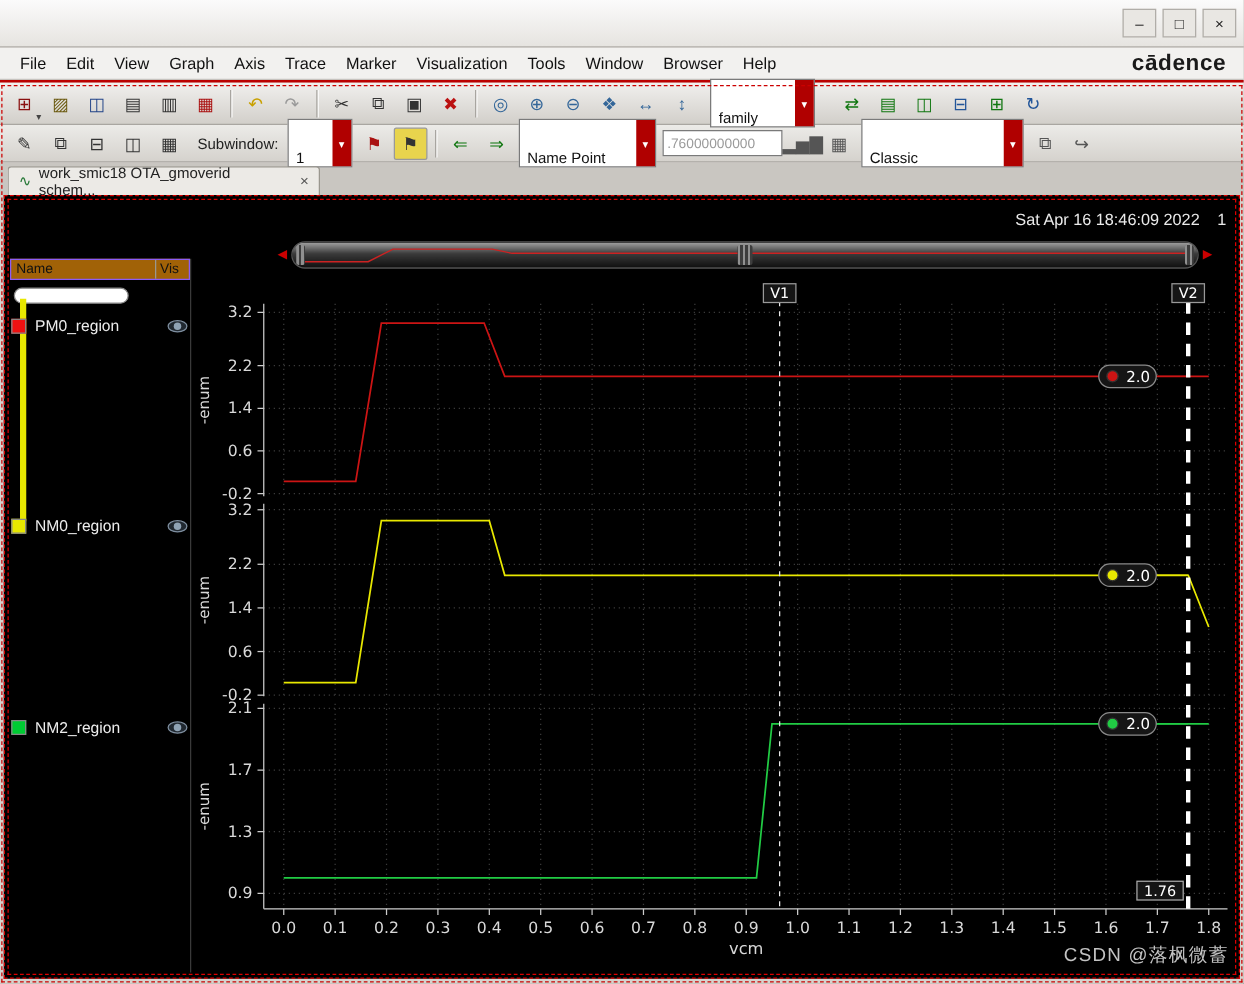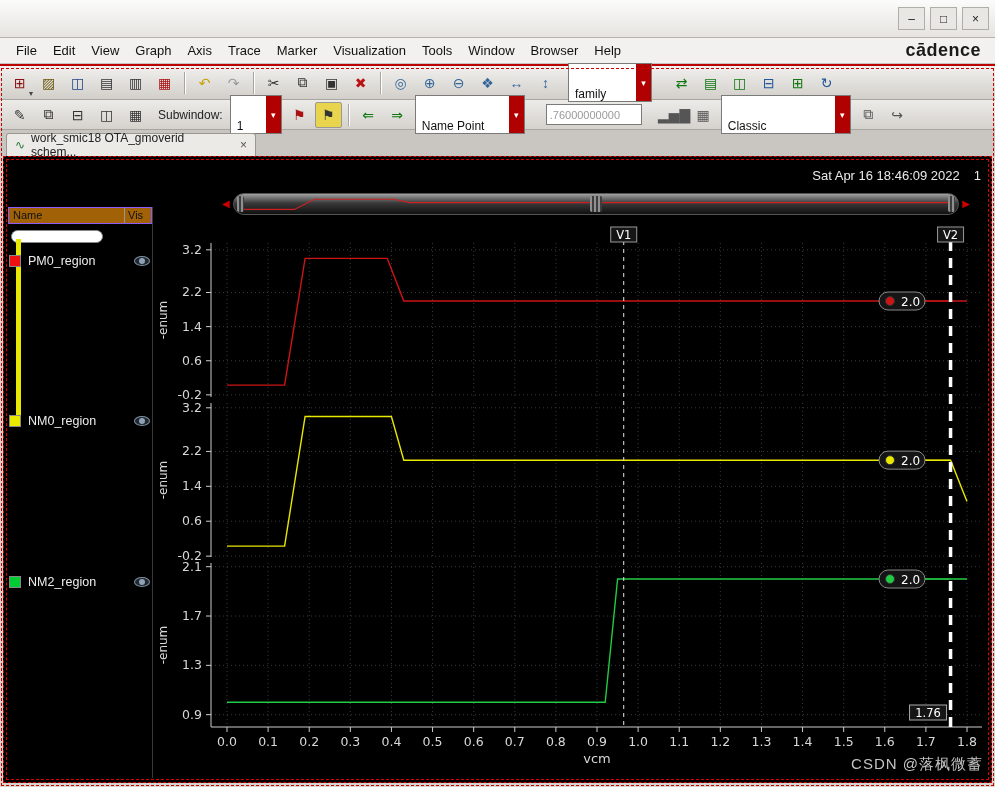--- a/index.html
+++ b/index.html
@@ -28,21 +28,21 @@
     display:inline-flex;align-items:center;justify-content:center;margin:0 1px;position:relative;cursor:default}
   .tb-btn.bg{border:1px solid #999;border-radius:2px}
   .tb-sep{width:1px;height:22px;background:#a8a5a0;box-shadow:1px 0 0 #ffffff;margin:0 5px}
   .mini-caret{position:absolute;right:-1px;bottom:-3px;font-size:8px;color:#444}
   .tb-label{font-size:12px;color:#222;margin:0 4px 0 8px}
   .dd{display:inline-flex;align-items:flex-end;background:#fff;border:1px solid #7a7a7a;height:39px;
     padding-left:6px;font-size:12px;color:#111;margin:0 3px;cursor:default}
   .dd .caret{display:inline-flex;align-items:center;justify-content:center;width:15px;height:100%;
     background:#b00000;color:#fff;font-size:9px;margin-left:auto}
   .tb-input{height:21px;width:96px;border:1px solid #7a7a7a;font-size:11px;color:#9a9a9a;
-    padding:0 3px;margin:0 18px;font-family:"Liberation Sans",sans-serif}
+    padding:0 3px;margin:0 2px;font-family:"Liberation Sans",sans-serif}
 
   .tabbar{height:26px;background:#c9c6c1;display:flex;align-items:flex-end;padding:0 6px}
   .tab{display:flex;align-items:center;gap:6px;height:23px;background:#eceae6;border:1px solid #9a978f;
     border-bottom:none;border-radius:3px 3px 0 0;padding:0 8px;font-size:12px;color:#222;max-width:250px}
   .tab-icon{color:#2a7a3a;font-size:12px}
   .tab-close{color:#555;font-size:12px;margin-left:8px;cursor:default}
 
   
   .outer-dash{position:absolute;left:1px;right:1px;top:68px;bottom:1px;border:1px dashed #cc0000;
     pointer-events:none;z-index:60}

